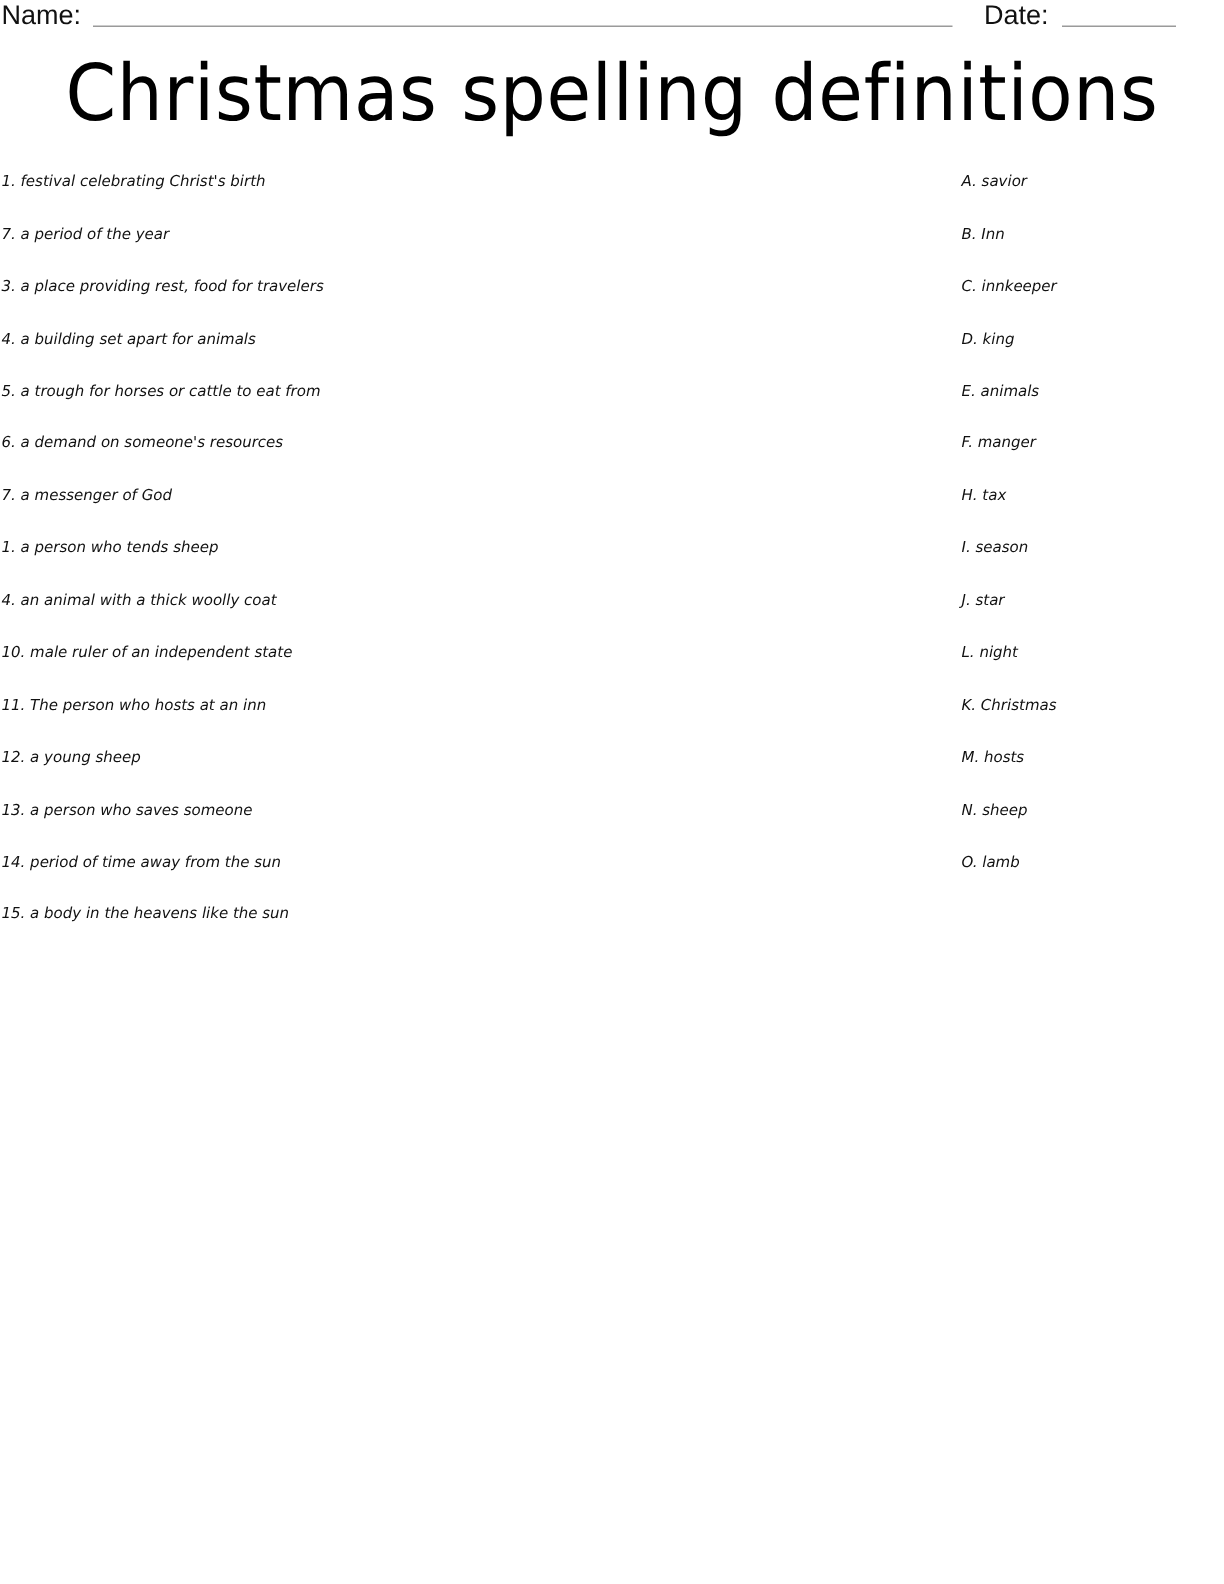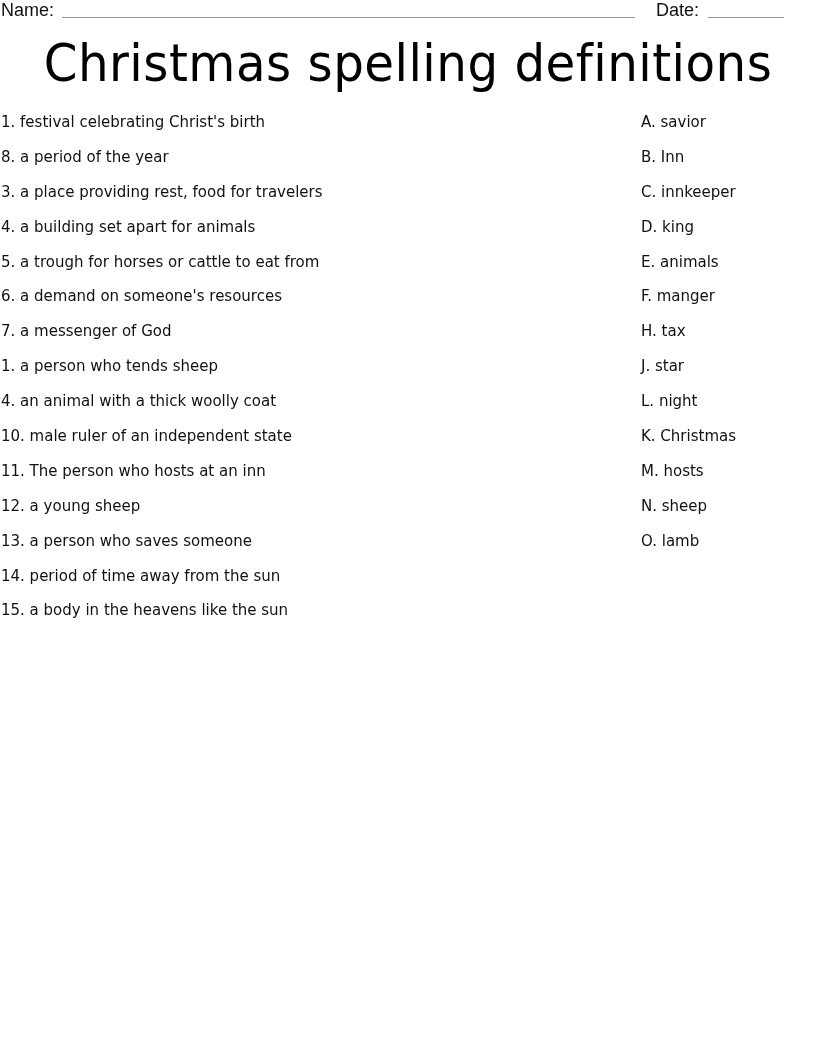--- a/index.html
+++ b/index.html
@@ -76,41 +76,42 @@
       left: 641px;
       top: 112px;
       width: 170px;
       margin: 0;
       padding: 0;
       list-style: none;
     }
     .row {
       height: 34.9px;
       font-family: "DejaVu Sans", sans-serif;
-      font-size: 15px;
+      font-size: 10px;
       line-height: 20px;
       white-space: nowrap;
       color: #111;
+      font-style: italic;
     }
   </style>
 </head>
 <body>
 
 <div class="header-row">
   <span class="name-label">Name:</span>
   <div class="name-line"></div>
   <span class="date-label">Date:</span>
   <div class="date-line"></div>
 </div>
 
 <div class="title">Christmas spelling definitions</div>
 
 <ul class="clues">
   <li class="row">1. festival celebrating Christ's birth</li>
-  <li class="row">8. a period of the year</li>
+  <li class="row">7. a period of the year</li>
   <li class="row">3. a place providing rest, food for travelers</li>
   <li class="row">4. a building set apart for animals</li>
   <li class="row">5. a trough for horses or cattle to eat from</li>
   <li class="row">6. a demand on someone's resources</li>
   <li class="row">7. a messenger of God</li>
   <li class="row">1. a person who tends sheep</li>
   <li class="row">4. an animal with a thick woolly coat</li>
   <li class="row">10. male ruler of an independent state</li>
   <li class="row">11. The person who hosts at an inn</li>
   <li class="row">12. a young sheep</li>
@@ -120,19 +121,20 @@
 </ul>
 
 <ul class="answers">
   <li class="row">A. savior</li>
   <li class="row">B. Inn</li>
   <li class="row">C. innkeeper</li>
   <li class="row">D. king</li>
   <li class="row">E. animals</li>
   <li class="row">F. manger</li>
   <li class="row">H. tax</li>
+  <li class="row">I. season</li>
   <li class="row">J. star</li>
   <li class="row">L. night</li>
   <li class="row">K. Christmas</li>
   <li class="row">M. hosts</li>
   <li class="row">N. sheep</li>
   <li class="row">O. lamb</li>
 </ul>
 
 </body></html>

